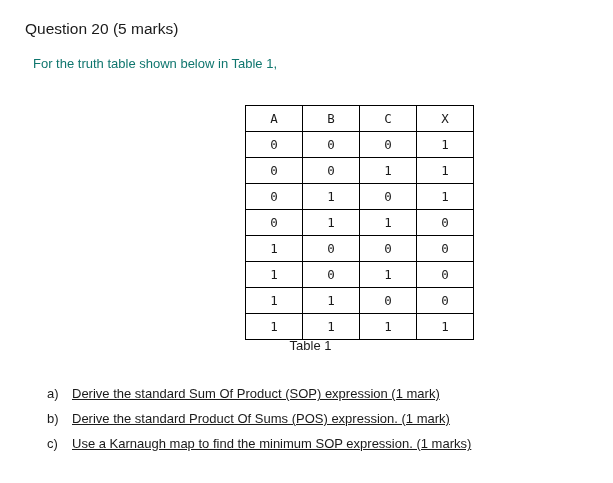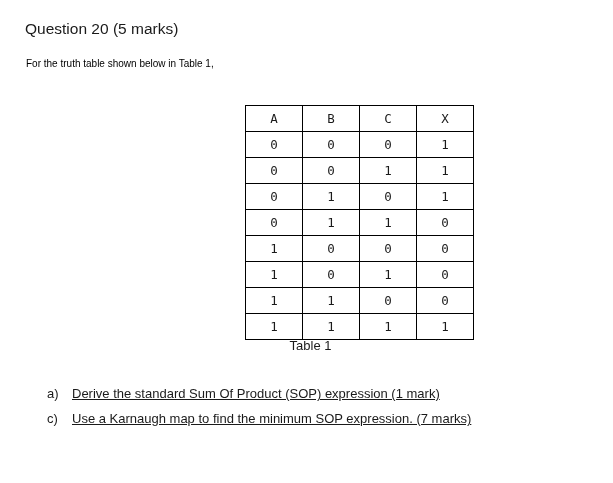--- a/index.html
+++ b/index.html
@@ -29,26 +29,26 @@
     font-size: 15.5px;
     line-height: 20px;
     font-weight: 400;
     color: #1a1a1a;
     white-space: nowrap;
     margin-top: 6px;
   }
 
   .intro-line {
     position: absolute;
-    left: 26px;
+    left: 33px;
     top: 55px;
-    font-size: 10px;
+    font-size: 13px;
     line-height: 18px;
     font-weight: 400;
-    color: #000000;
+    color: #0f766e;
     white-space: nowrap;
   }
 
   .truth-table-wrap {
     position: absolute;
     left: 245px;
     top: 105px;
   }
 
   table.truth-table {
@@ -196,16 +196,17 @@
         </tbody>
     </table>
   </div>
 
   <div class="table-caption">
     <span class="cap-inner">Table 1</span>
   </div>
 
   <div class="task-list" id="task-list">
       <div class="task-item"><span class="task-marker">a)</span><span class="task-text">Derive the standard Sum Of Product (SOP) expression (1 mark)</span></div>
-      <div class="task-item"><span class="task-marker">c)</span><span class="task-text">Use a Karnaugh map to find the minimum SOP expression. (7 marks)</span></div>
+      <div class="task-item"><span class="task-marker">b)</span><span class="task-text">Derive the standard Product Of Sums (POS) expression. (1 mark)</span></div>
+      <div class="task-item"><span class="task-marker">c)</span><span class="task-text">Use a Karnaugh map to find the minimum SOP expression. (1 marks)</span></div>
     </div>
 
 </div>
 
 </body></html>

